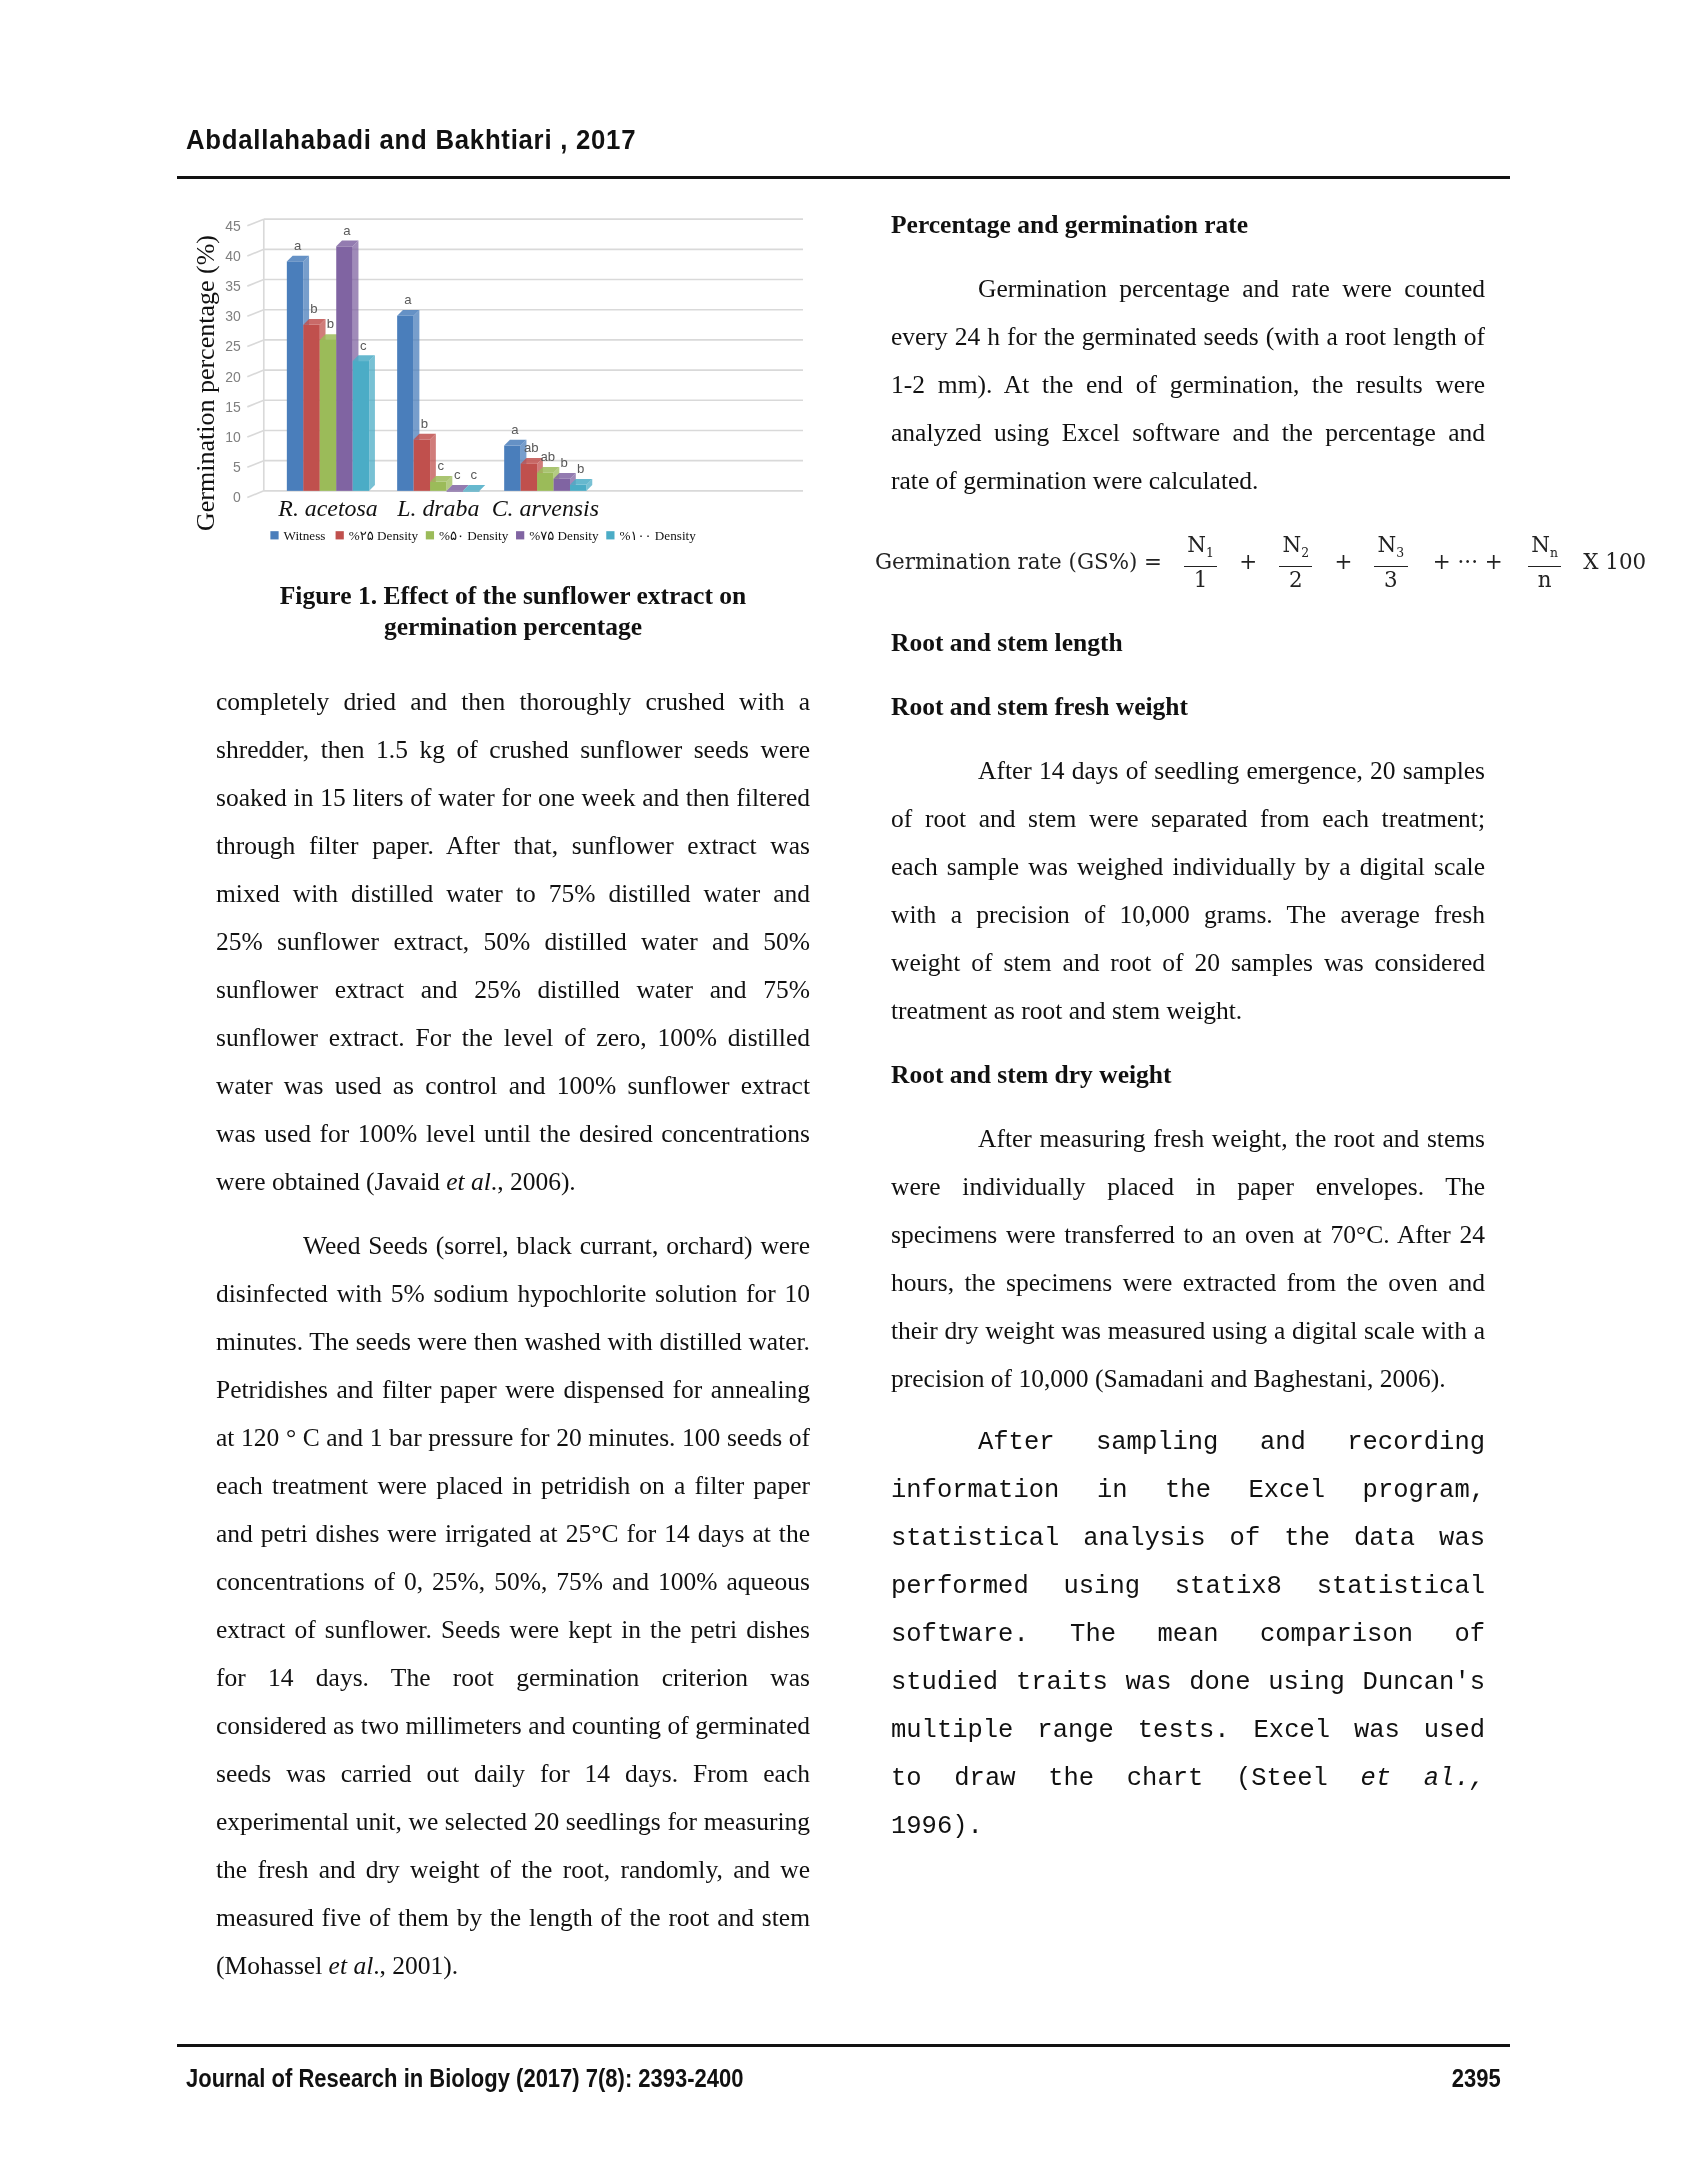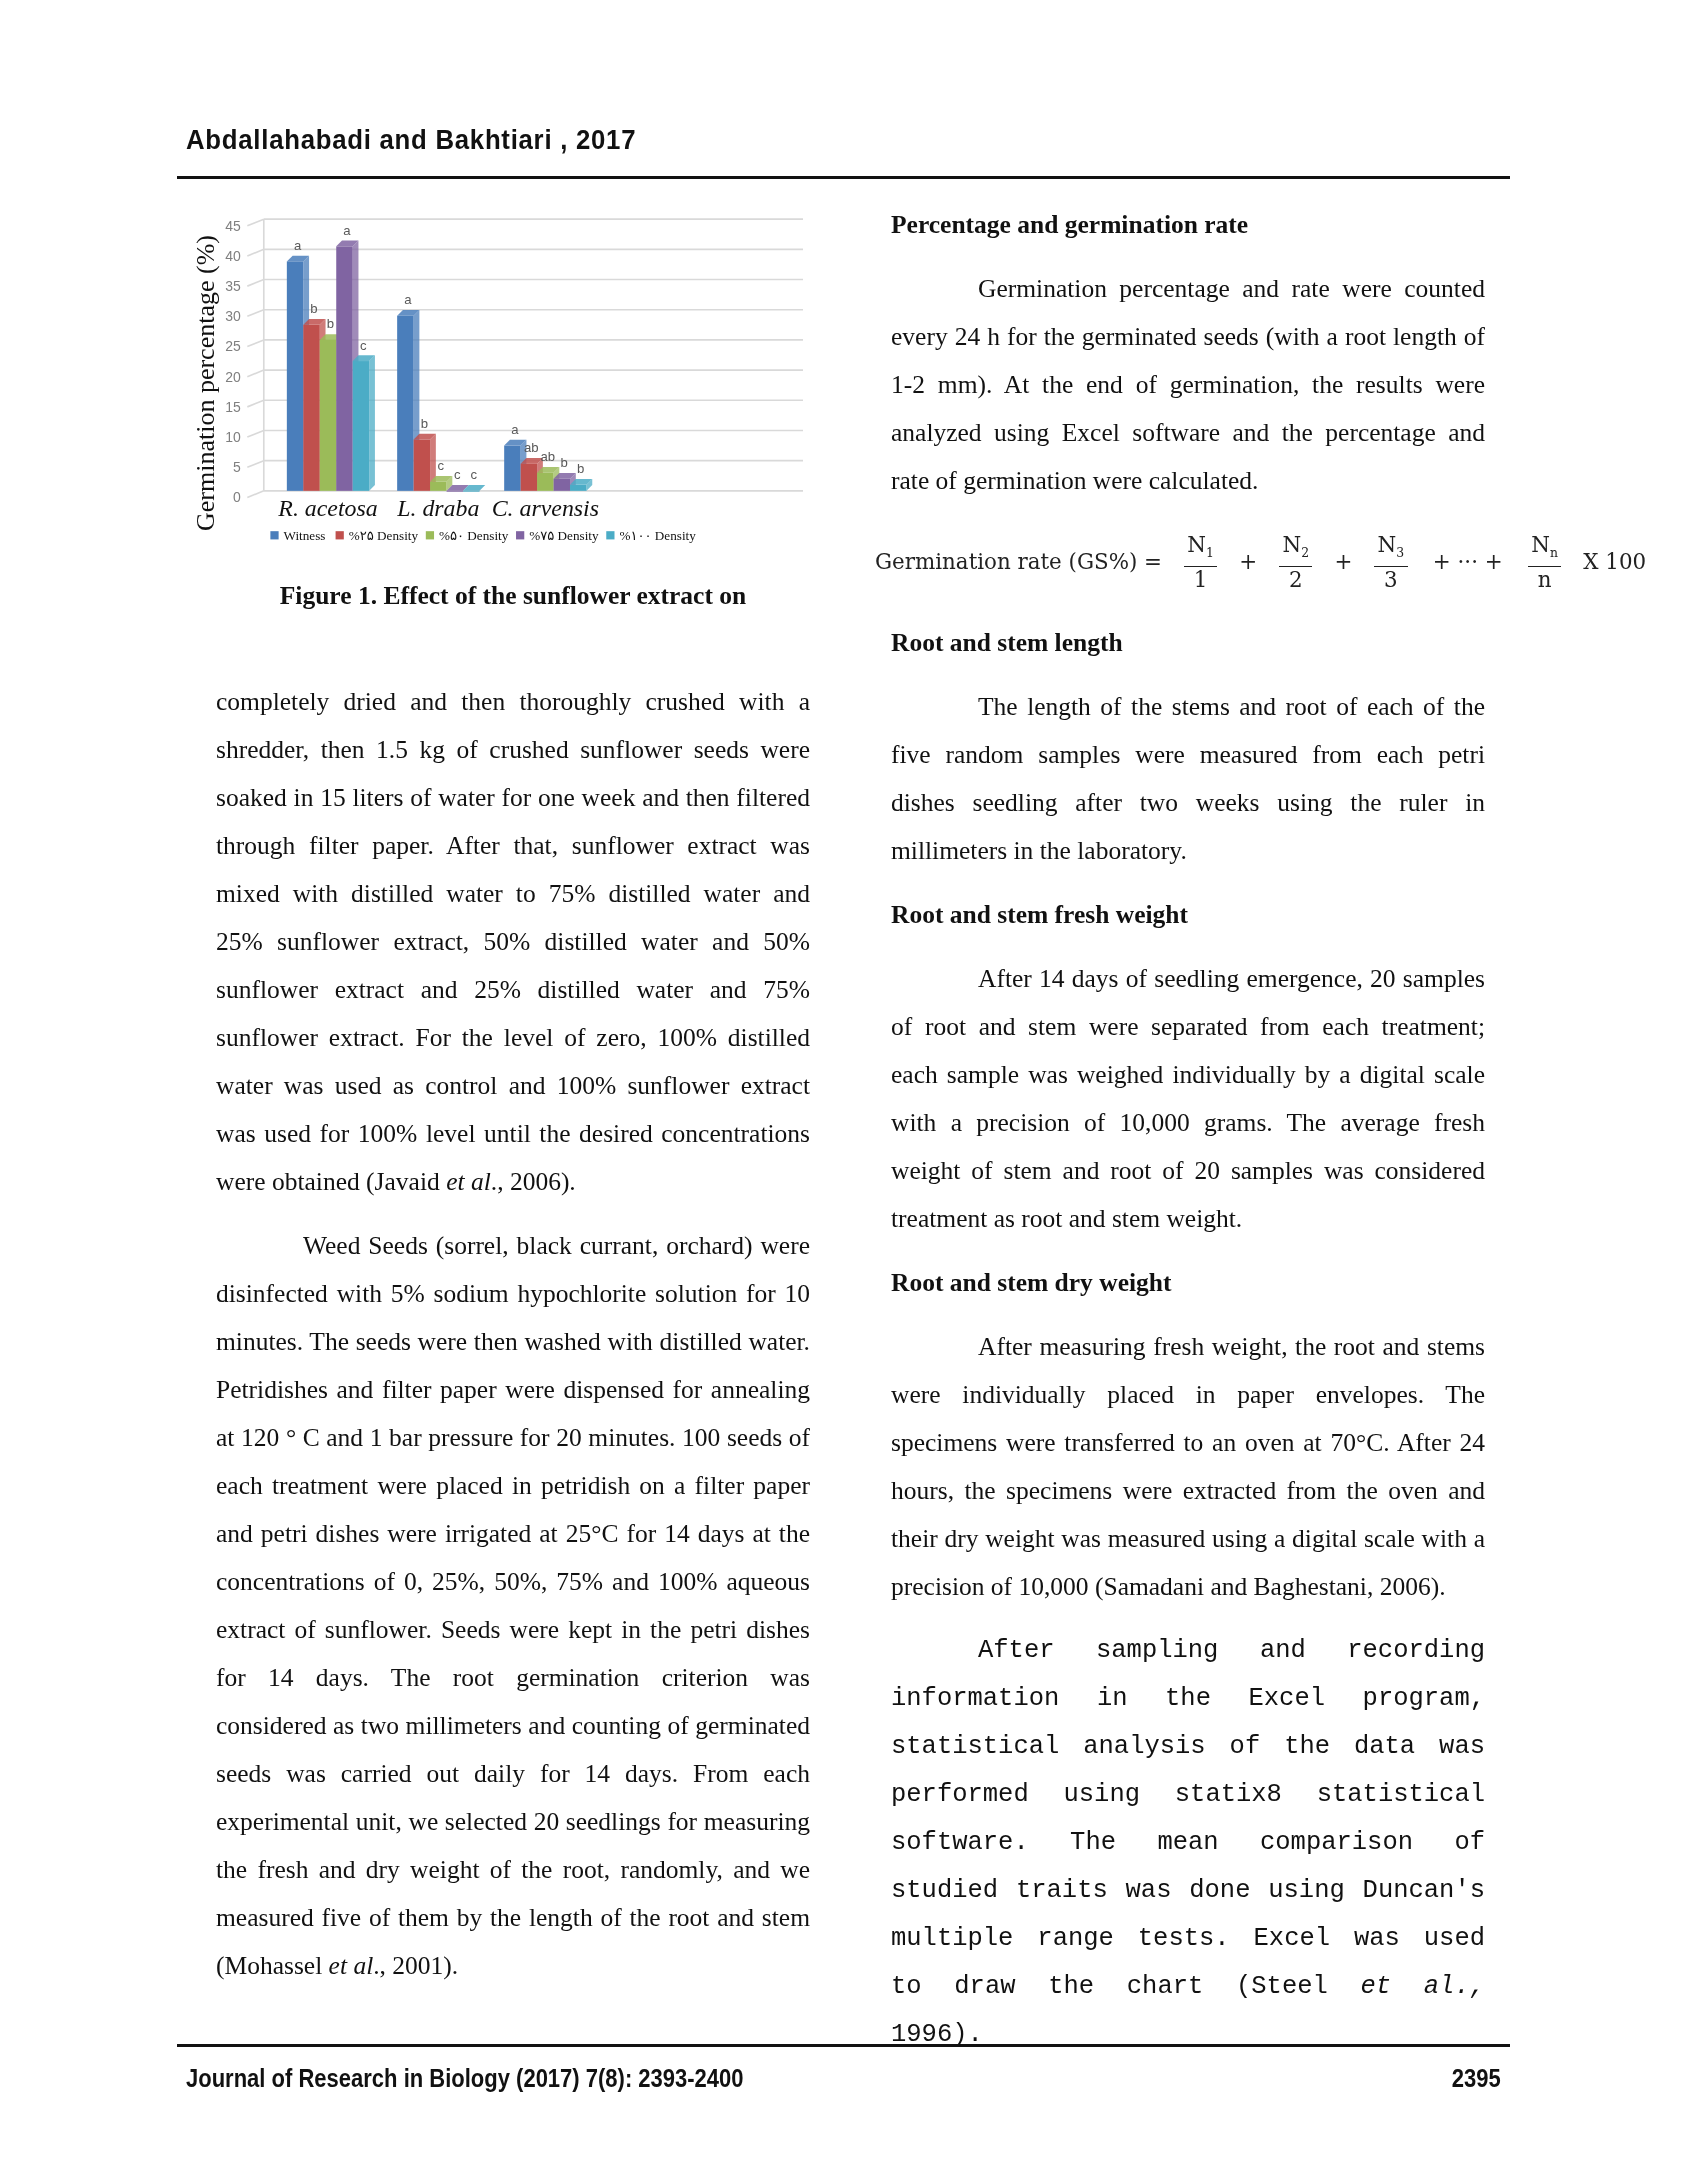--- a/index.html
+++ b/index.html
@@ -133,20 +133,21 @@
       <rect x="256.79999999999995" y="395" width="10" height="10" fill="#9bbb59"></rect>
       <text x="272.79999999999995" y="406" font-size="16" font-family="Liberation Serif, serif" fill="#111">%۵۰ Density</text>
       <rect x="366.4" y="395" width="10" height="10" fill="#8064a2"></rect>
       <text x="382.4" y="406" font-size="16" font-family="Liberation Serif, serif" fill="#111">%۷۵ Density</text>
       <rect x="476" y="395" width="10" height="10" fill="#4bacc6"></rect>
       <text x="492" y="406" font-size="16" font-family="Liberation Serif, serif" fill="#111">%۱۰۰ Density</text>
     </svg>
 </div>
 <div class="caption">
   <div>Figure 1. Effect of the sunflower extract on</div>
+  <div>germination percentage</div>
 </div>
 
 <div class="col col-left">
   <p><span>completely dried and then thoroughly crushed with a shredder, then 1.5 kg of crushed sunflower seeds were soaked  in 15 liters of water for one week and then filtered through filter paper. After that, sunflower extract was mixed with distilled water to 75% distilled water and 25% sunflower extract, 50% distilled water and 50% sunflower extract and 25% distilled water and 75% sunflower extract. For the level of zero, 100% distilled water was used as control and 100% sunflower extract was used for 100% level until the desired concentrations were obtained (Javaid </span><i>et al</i><span>., 2006).</span></p>
   <p class="indent" style="text-align-last:left;"><span>Weed Seeds (sorrel, black currant, orchard) were disinfected with 5% sodium hypochlorite solution for 10 minutes. The seeds were then washed with distilled water. Petridishes and filter paper were dispensed for annealing at 120 ° C and 1 bar pressure for 20 minutes. 100 seeds of each treatment were placed in petridish on a filter paper and petri dishes were irrigated at  25°C for 14 days at the concentrations of 0, 25%, 50%, 75% and 100% aqueous extract of sunflower. Seeds were kept in the petri dishes for 14 days. The root germination criterion was considered as two millimeters and counting of germinated seeds was carried out daily for 14 days. From each experimental unit, we selected 20 seedlings for measuring the fresh and dry weight of the root, randomly, and we measured five of them by the length of the root and stem (Mohassel </span><i>et al</i><span>., 2001).</span></p>
 </div>
 
 <div class="col col-right">
   <p class="h">Percentage and germination rate</p>
   <p class="indent">Germination percentage and rate were counted every 24 h for the germinated seeds (with a root length of 1-2 mm). At the end of germination, the results were analyzed using Excel software and the percentage and rate of germination were calculated.</p>
@@ -165,21 +166,20 @@
         <span>3</span>
       </span>
     <span style="margin:0 3.3px;">+ ··· +</span>
     <span class="frac">
         <span class="num"><span>N</span><sub>n</sub></span>
         <span>n</span>
       </span>
     <span>X 100</span>
   </div>
   <p class="h">Root and stem length</p>
-  <p class="indent">The length of the stems and root of each of the five random samples were measured from each petri dishes seedling after two weeks using the ruler in millimeters in the laboratory.</p>
   <p class="h">Root and stem fresh weight</p>
   <p class="indent">After 14 days of seedling emergence, 20 samples of root and stem were separated from each treatment; each sample was weighed individually by a digital scale with a precision of 10,000 grams. The average fresh weight of stem and root of 20 samples was considered treatment as root and stem weight.</p>
   <p class="h">Root and stem dry weight</p>
   <p class="indent">After measuring fresh weight, the root and stems were individually placed in paper envelopes. The specimens were transferred to an oven at 70°C. After 24 hours, the specimens were extracted from the oven and their dry weight was measured using a digital scale with a precision of 10,000 (Samadani and Baghestani, 2006).</p>
   <p class="indent" style="text-align-last:left;font-family:Liberation Mono, monospace;"><span>After sampling and recording information in the Excel program, statistical analysis of the data was performed using statix8 statistical software. The mean comparison of studied traits was done using Duncan's multiple range tests. Excel was used to draw the chart (Steel </span><i>et al.,</i><span> 1996).</span></p>
 </div>
 
 <div class="rule-bot"></div>
 <div class="footer-left">Journal of Research in Biology (2017) 7(8): 2393-2400</div>
 <div class="footer-right">2395</div>

